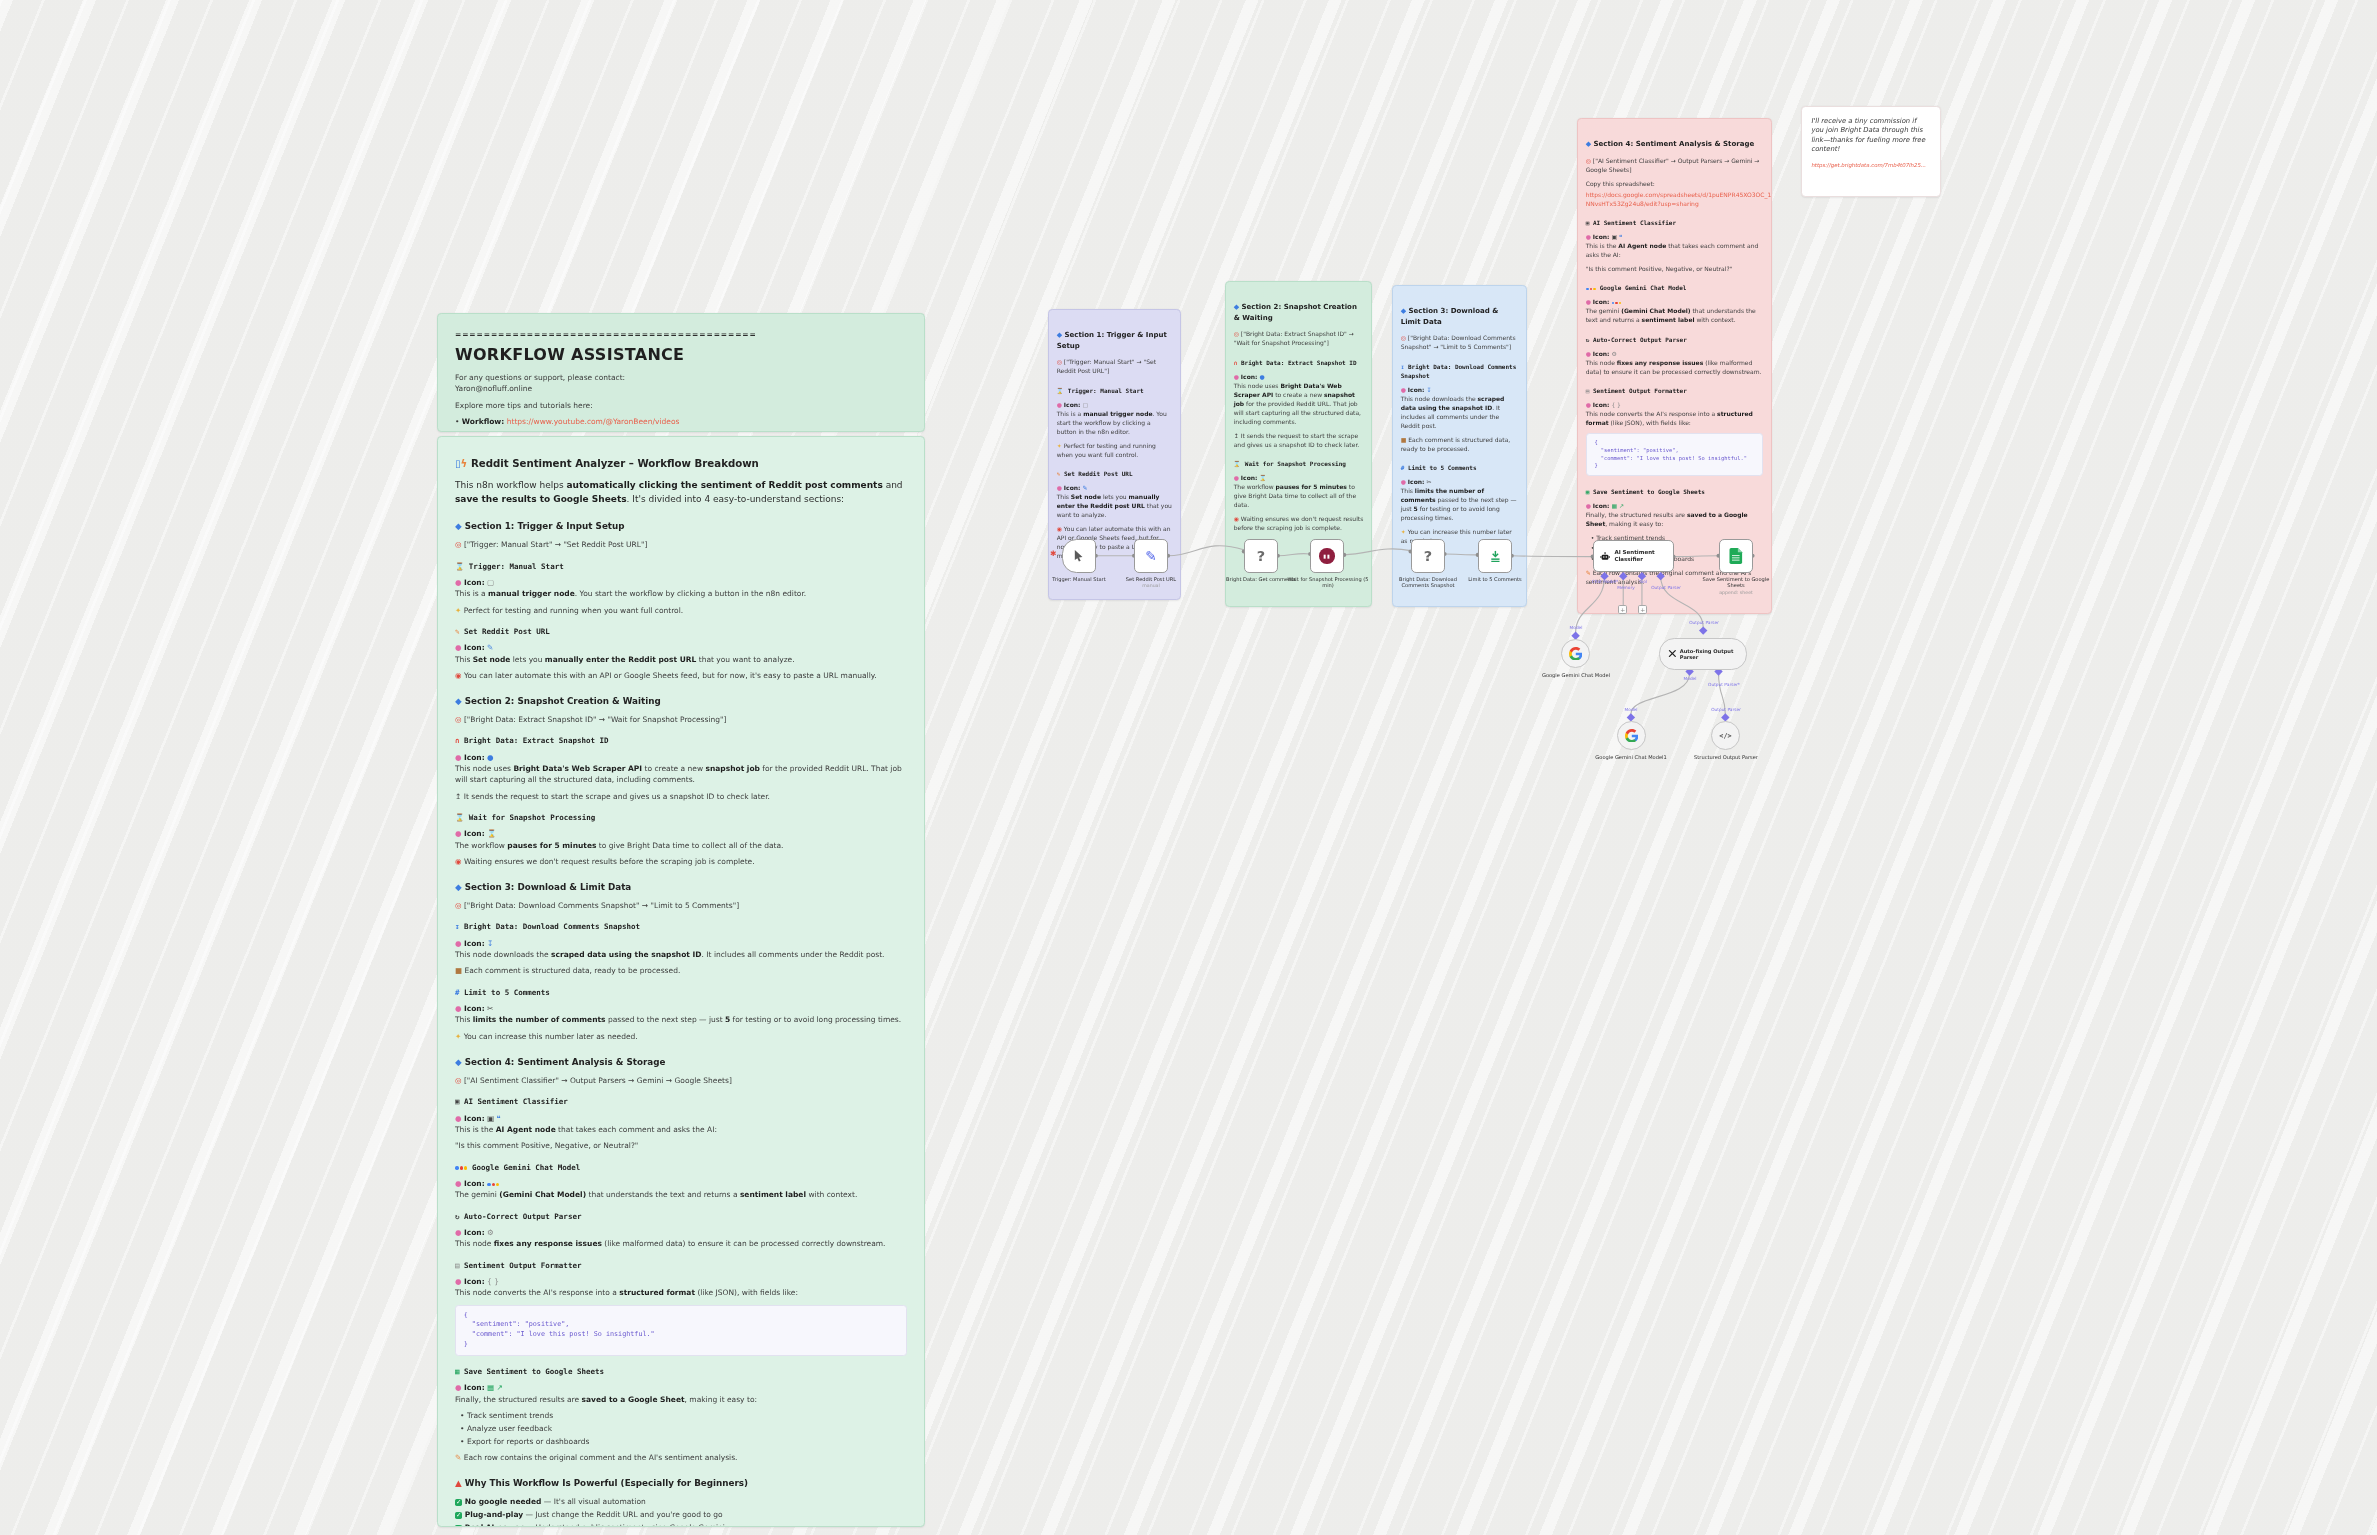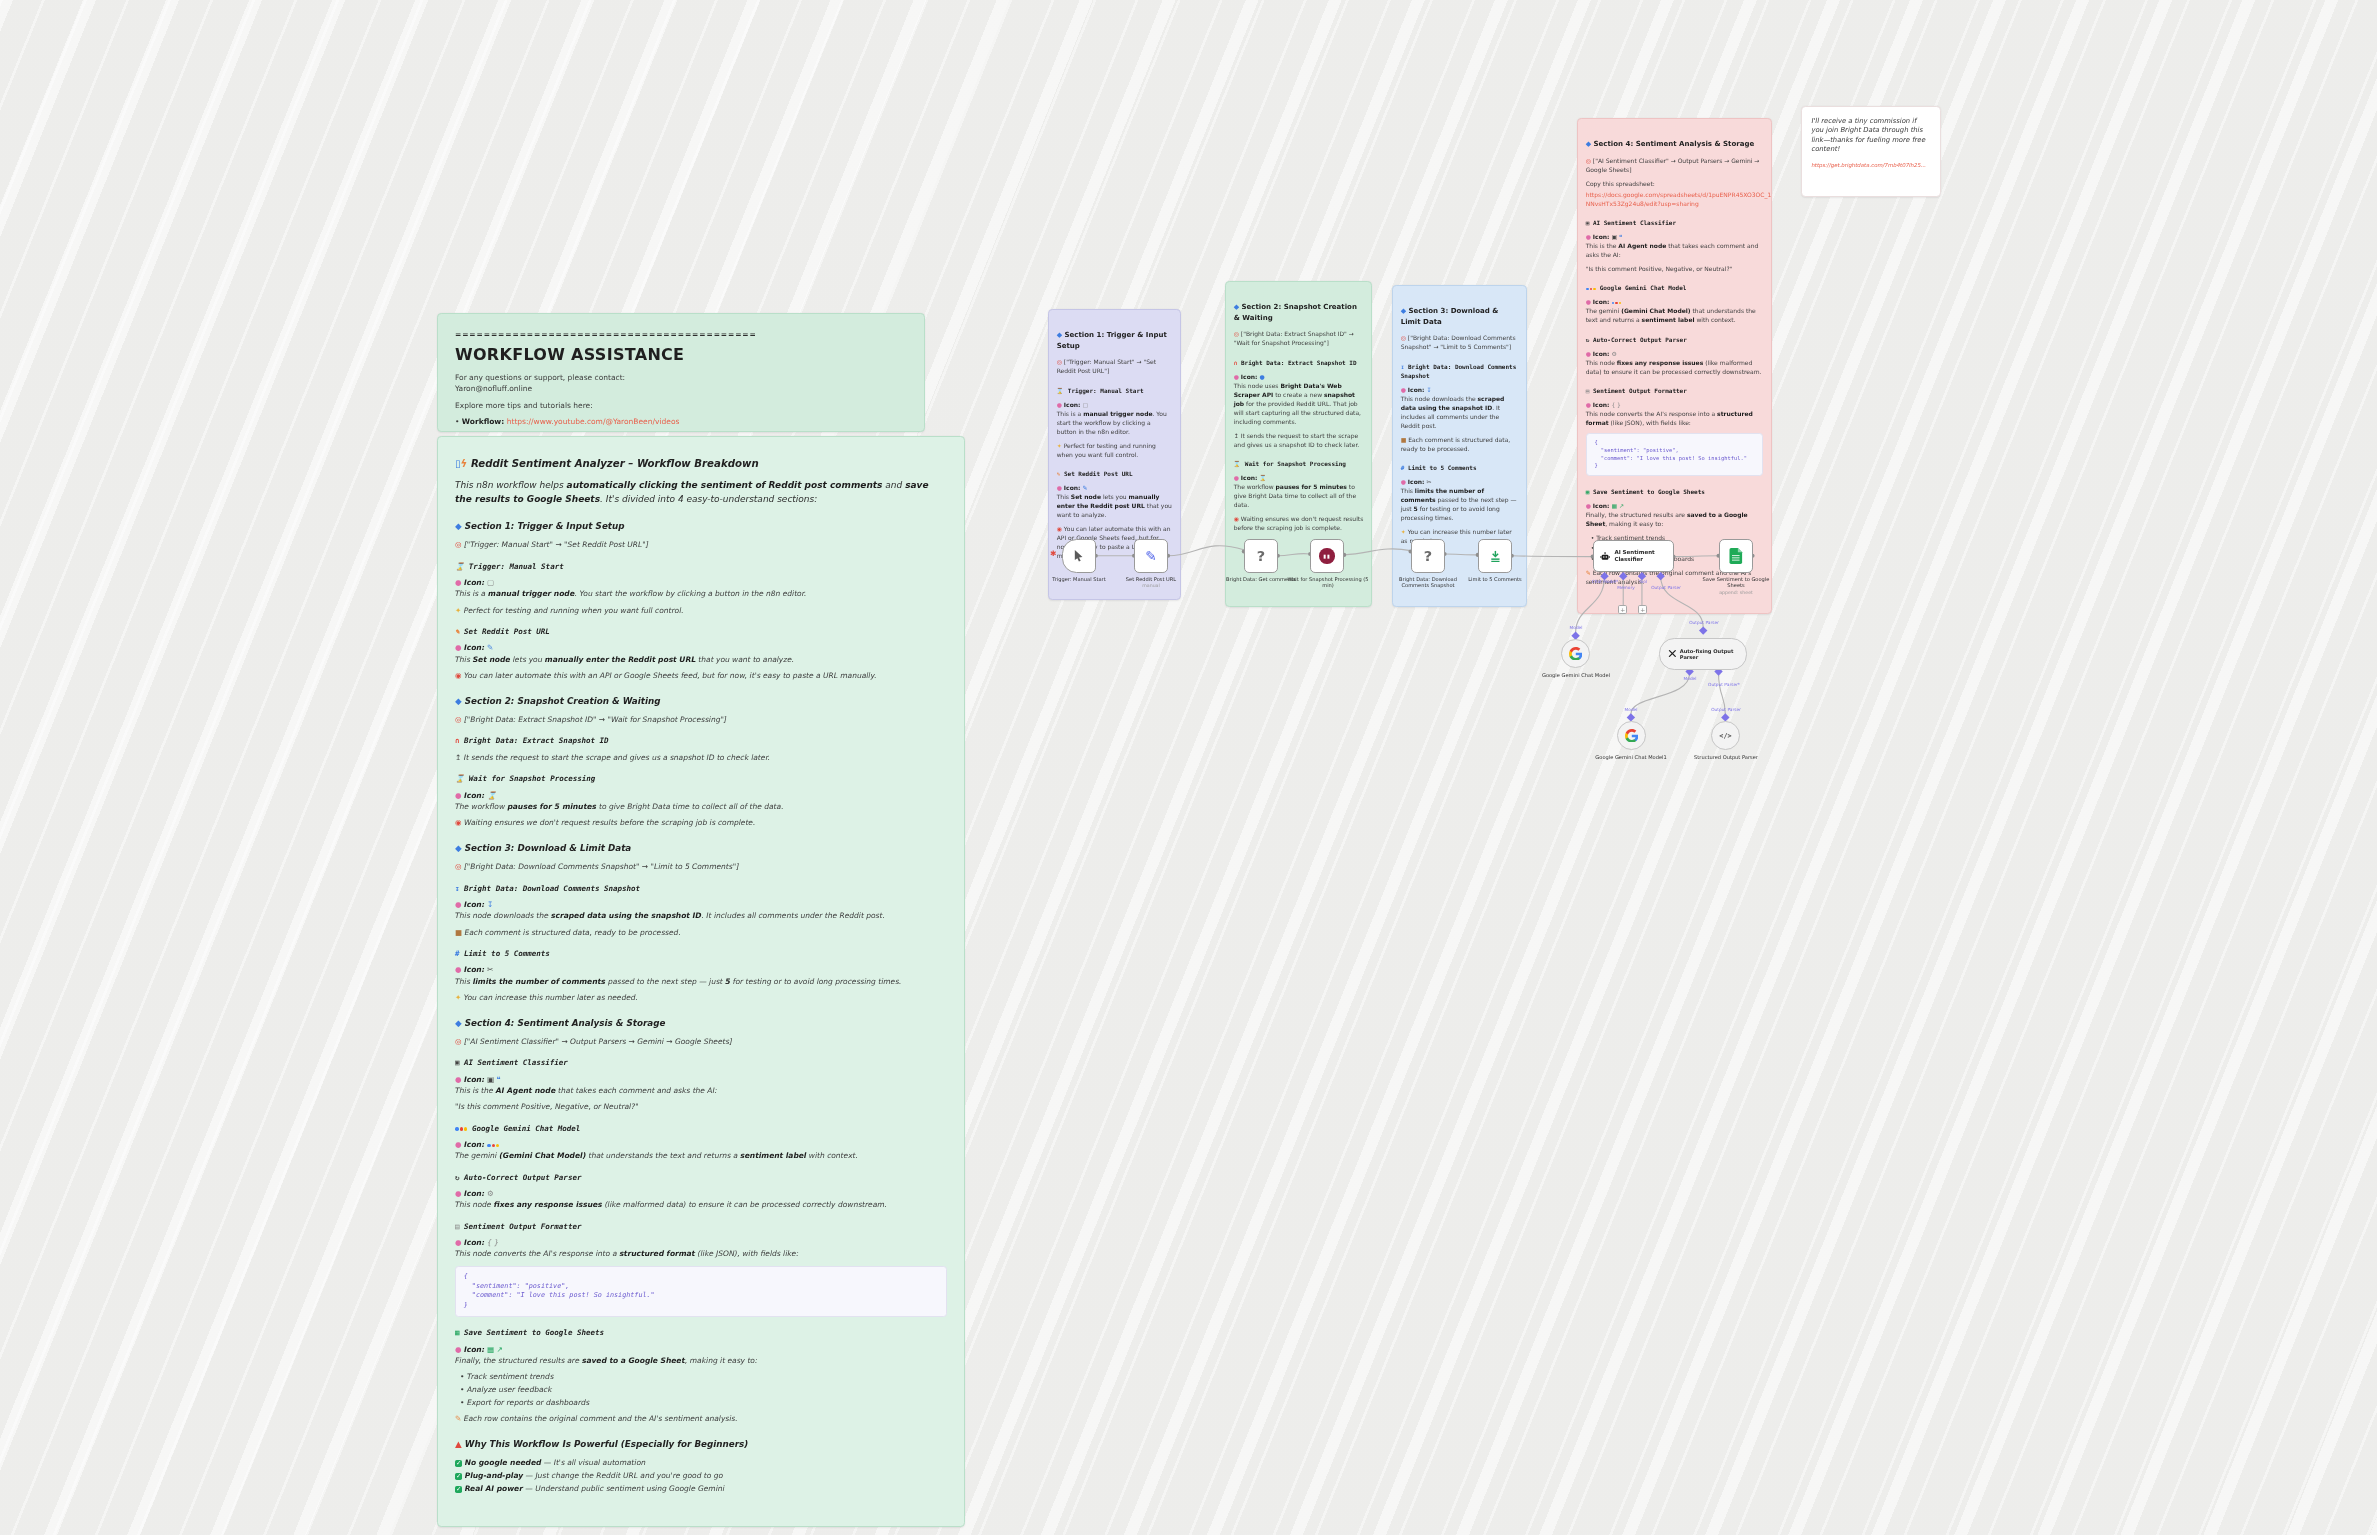--- a/index.html
+++ b/index.html
@@ -81,35 +81,36 @@
     <div>
         <div class="b-eq">==========================================</div>
         <div class="b-h2">WORKFLOW ASSISTANCE</div>
         <div class="b-p">For any questions or support, please contact:<br>Yaron@nofluff.online</div>
         <div class="b-p">Explore more tips and tutorials here:</div>
         <div class="b-pc">• <b>Workflow:</b> <span class="rlink">https://www.youtube.com/@YaronBeen/videos</span></div>
         <div class="b-pc">• <b>LinkedIn:</b> <span class="rlink">https://www.linkedin.com/in/yaronbeen/</span></div>
       </div>
   </div>
 
-  <div class="sticky s-green2 note-lg" style="left:437px;top:436px;width:528px;height:1091px;font-style:italic;">
+  <div class="sticky s-green2 note-lg" style="left:437px;top:436px;width:488px;height:1091px;">
     <div>
         <div class="b-h3"><span class="em tk-blue">▯</span><span class="em tk-orange">ϟ</span> Reddit Sentiment Analyzer – Workflow Breakdown</div>
         <div class="b-lead">This n8n workflow helps <b>automatically clicking the sentiment of Reddit post comments</b> and <b>save the results to Google Sheets</b>. It's divided into 4 easy-to-understand sections:</div>
         <div class="b-h4"><span class="em tk-blue">◆</span> Section 1: Trigger &amp; Input Setup</div>
         <div class="b-p"><span class="em tk-red">◎</span> ["Trigger: Manual Start" → "Set Reddit Post URL"]</div>
         <div class="b-mono"><span class="em tk-dark">⌛</span> Trigger: Manual Start</div>
         <div class="b-p"><span class="em tk-pink">●</span> <b>Icon:</b> <span class="em tk-gray">▢</span><br>This is a <b>manual trigger node</b>. You start the workflow by clicking a button in the n8n editor.</div>
         <div class="b-p"><span class="em tk-yellow">✦</span> Perfect for testing and running when you want full control.</div>
         <div class="b-mono"><span class="em tk-orange">✎</span> Set Reddit Post URL</div>
         <div class="b-p"><span class="em tk-pink">●</span> <b>Icon:</b> <span class="em tk-blue">✎</span><br>This <b>Set node</b> lets you <b>manually enter the Reddit post URL</b> that you want to analyze.</div>
         <div class="b-p"><span class="em tk-red">◉</span> You can later automate this with an API or Google Sheets feed, but for now, it's easy to paste a URL manually.</div>
         <div class="b-h4"><span class="em tk-blue">◆</span> Section 2: Snapshot Creation &amp; Waiting</div>
         <div class="b-p"><span class="em tk-red">◎</span> ["Bright Data: Extract Snapshot ID" → "Wait for Snapshot Processing"]</div>
         <div class="b-mono"><span class="em tk-red">∩</span> Bright Data: Extract Snapshot ID</div>
+        <div class="b-p"><span class="em tk-pink">●</span> <b>Icon:</b> <span class="em tk-blue">●</span><br>This node uses <b>Bright Data's Web Scraper API</b> to create a new <b>snapshot job</b> for the provided Reddit URL. That job will start capturing all the structured data, including comments.</div>
         <div class="b-p"><span class="em tk-dark">↥</span> It sends the request to start the scrape and gives us a snapshot ID to check later.</div>
         <div class="b-mono"><span class="em tk-dark">⌛</span> Wait for Snapshot Processing</div>
         <div class="b-p"><span class="em tk-pink">●</span> <b>Icon:</b> <span class="em tk-dark">⌛</span><br>The workflow <b>pauses for 5 minutes</b> to give Bright Data time to collect all of the data.</div>
         <div class="b-p"><span class="em tk-red">◉</span> Waiting ensures we don't request results before the scraping job is complete.</div>
         <div class="b-h4"><span class="em tk-blue">◆</span> Section 3: Download &amp; Limit Data</div>
         <div class="b-p"><span class="em tk-red">◎</span> ["Bright Data: Download Comments Snapshot" → "Limit to 5 Comments"]</div>
         <div class="b-mono"><span class="em tk-blue">↧</span> Bright Data: Download Comments Snapshot</div>
         <div class="b-p"><span class="em tk-pink">●</span> <b>Icon:</b> <span class="em tk-blue">↧</span><br>This node downloads the <b>scraped data using the snapshot ID</b>. It includes all comments under the Reddit post.</div>
         <div class="b-p"><span class="em tk-brown">■</span> Each comment is structured data, ready to be processed.</div>
         <div class="b-mono"><span class="em tk-blue">#</span> Limit to 5 Comments</div>

